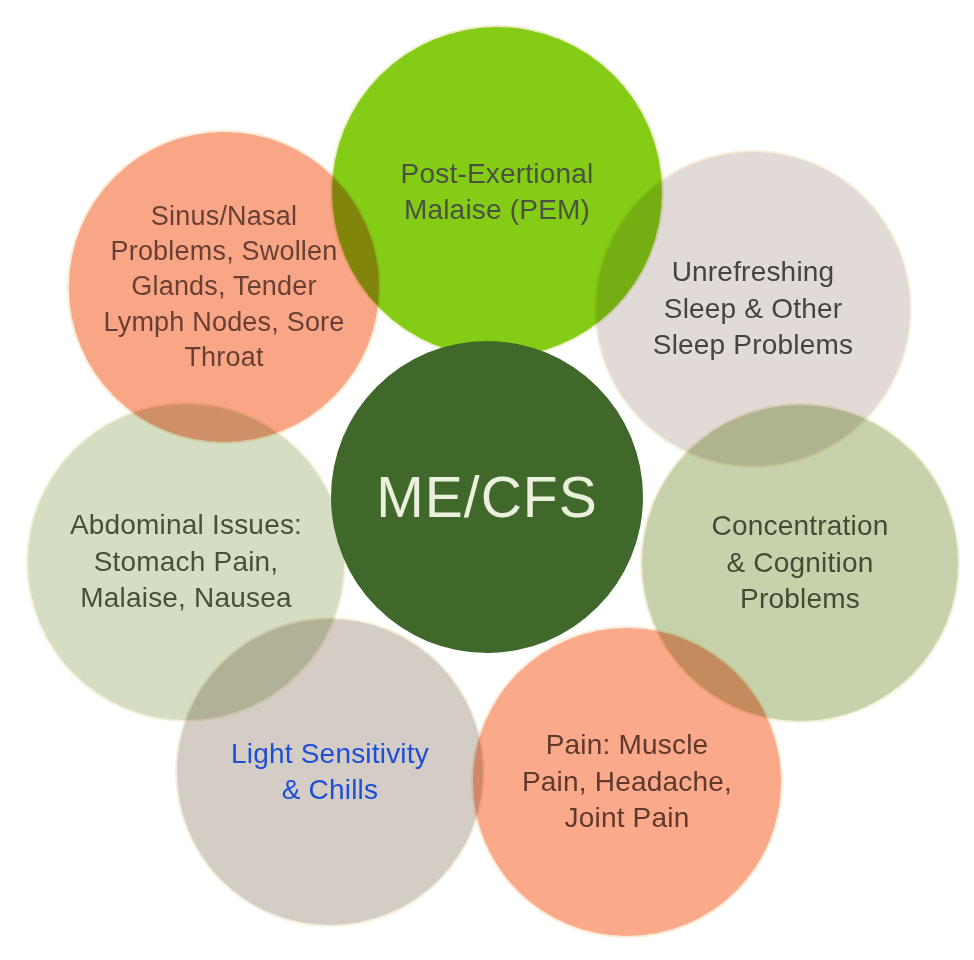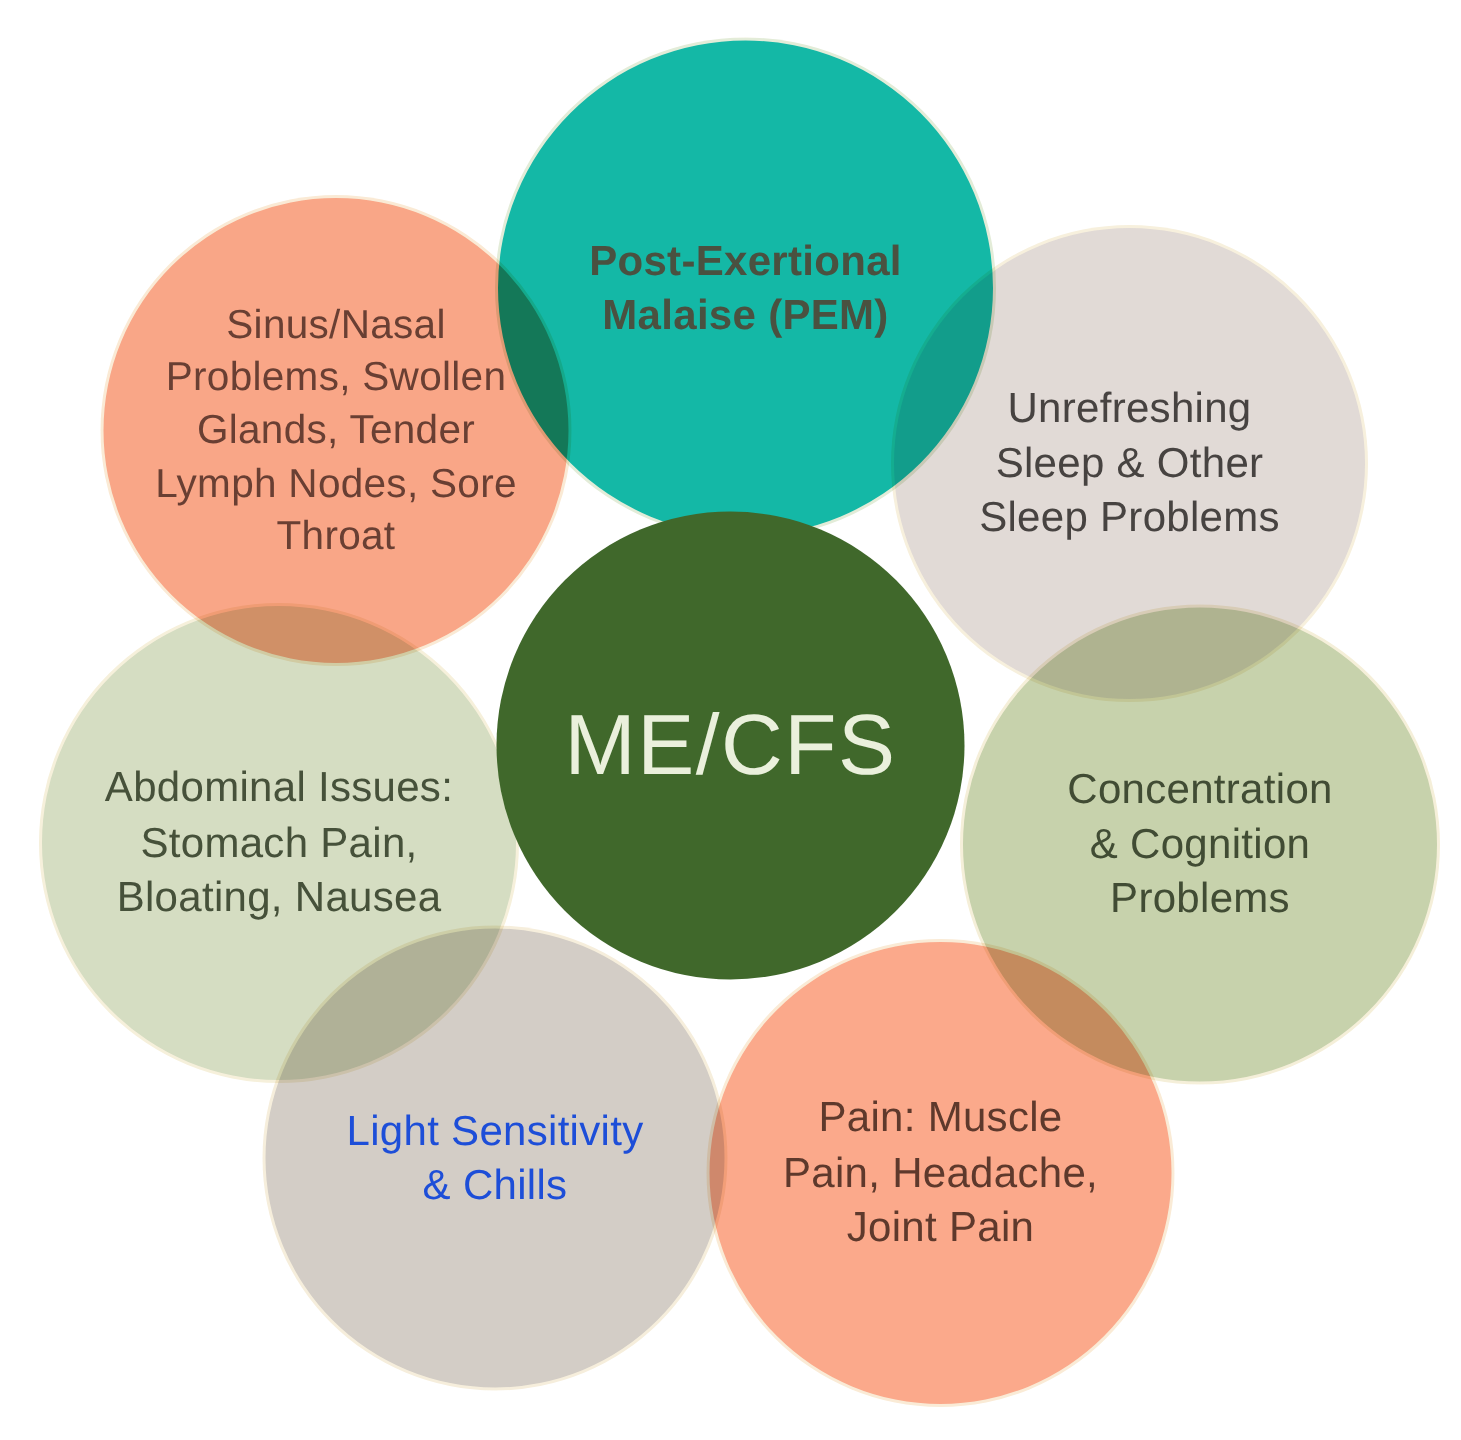--- a/index.html
+++ b/index.html
@@ -46,21 +46,21 @@
     font-size: 57px;
     letter-spacing: 1px;
     white-space: nowrap;
   }
 </style>
 </head>
 <body>
 
 <div class="canvas">
 
-  <div class="circle c-pem" style="background-color: #14b8a6; font-weight: bold;">
+  <div class="circle c-pem" style="background-color: #84cc16;">
     <span class="label" style="color: rgb(74, 81, 64);">Post-Exertional
 Malaise (PEM)</span>
   </div>
 
   <div class="circle c-sleep" style="background-color: rgb(225, 218, 214);">
     <span class="label" style="color: rgb(71, 67, 65);">Unrefreshing
 Sleep &amp; Other
 Sleep Problems</span>
   </div>
 
@@ -77,21 +77,21 @@
   </div>
 
   <div class="circle c-light" style="background-color: rgb(211, 205, 198);">
     <span class="label" style="color: #1d4ed8;">Light Sensitivity
 &amp; Chills</span>
   </div>
 
   <div class="circle c-abdominal" style="background-color: rgb(213, 221, 194);">
     <span class="label" style="color: rgb(70, 81, 58);">Abdominal Issues:
 Stomach Pain,
-Bloating, Nausea</span>
+Malaise, Nausea</span>
   </div>
 
   <div class="circle c-sinus" style="background-color: rgb(249, 166, 135);">
     <span class="label" style="color: rgb(105, 63, 51);">Sinus/Nasal
 Problems, Swollen
 Glands, Tender
 Lymph Nodes, Sore
 Throat</span>
   </div>
 

